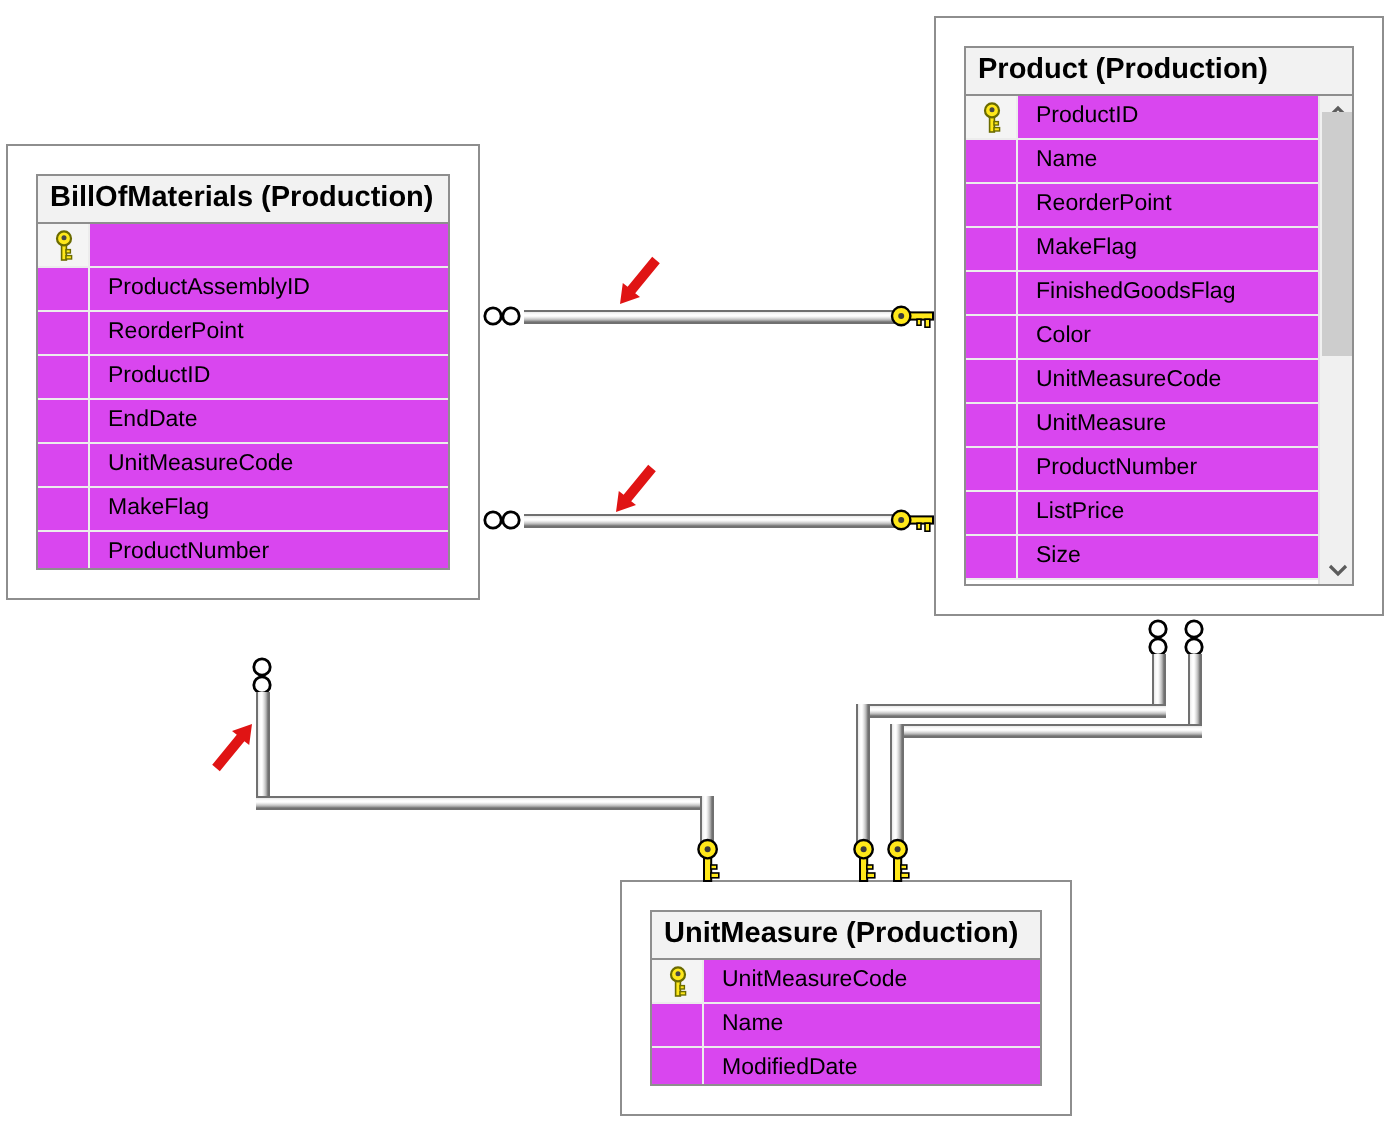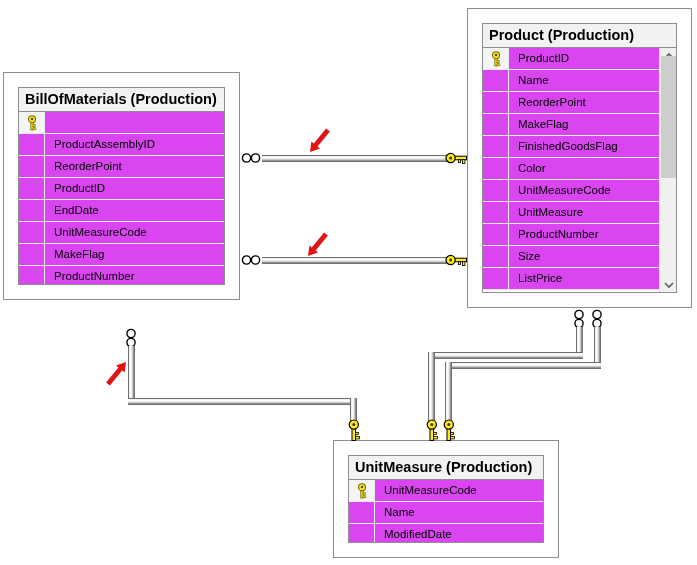--- a/index.html
+++ b/index.html
@@ -30,21 +30,21 @@
   .scrollable .drow { margin-right:17px; }
   .icon-cell {
     width:26px; flex:0 0 26px; border-right:1px solid #ececec;
     display:flex; align-items:center; justify-content:center; box-sizing:border-box;
   }
   .drow.pk .icon-cell { background:#f4f4f4; }
   .row-label { padding-left:9px; font-size:11.5px; line-height:21px; white-space:nowrap; }
 
   #table-bom         { left:3px;   top:72px;  width:237px; height:228px; }
   #table-product     { left:467px; top:8px;   width:225px; height:300px; }
-  #table-unitmeasure { left:333px; top:440px; width:226px; height:118px; }
+  #table-unitmeasure { left:310px; top:440px; width:226px; height:118px; }
 
   
   .scrollbar {
     position:absolute; top:0; right:0; bottom:0; width:17px;
     background:#f0f0f0; border-left:1px solid #e3e3e3; box-sizing:border-box;
   }
   .sb-btn { position:absolute; left:0; width:17px; height:15px;
     display:flex; align-items:center; justify-content:center; }
   .sb-up { top:0; } .sb-down { bottom:0; }
   .sb-thumb { position:absolute; left:1px; width:15px; top:8px; height:122px; background:#cdcdcd; }
@@ -313,33 +313,33 @@
         <div class="drow">
     <span class="icon-cell">
             <svg width="10" height="16" viewBox="0 0 10 16" style="visibility: hidden;">
       <rect x="3.8" y="7" width="2.4" height="8" fill="#ffe81a" stroke="#6b6b00" stroke-width="0.8"></rect>
       <rect x="6" y="9.8" width="2.2" height="1.7" fill="#ffe81a" stroke="#6b6b00" stroke-width="0.7"></rect>
       <rect x="6" y="12.8" width="2.8" height="1.7" fill="#ffe81a" stroke="#6b6b00" stroke-width="0.7"></rect>
       <circle cx="5" cy="4.2" r="3.5" fill="#ffe81a" stroke="#6b6b00" stroke-width="1.1"></circle>
       <circle cx="5" cy="3.9" r="1.25" fill="#474747"></circle>
     </svg>
           </span>
+    <span class="row-label">ListPrice</span>
+  </div>
+        <div class="drow">
+    <span class="icon-cell">
+            <svg width="10" height="16" viewBox="0 0 10 16" style="visibility: hidden;">
+      <rect x="3.8" y="7" width="2.4" height="8" fill="#ffe81a" stroke="#6b6b00" stroke-width="0.8"></rect>
+      <rect x="6" y="9.8" width="2.2" height="1.7" fill="#ffe81a" stroke="#6b6b00" stroke-width="0.7"></rect>
+      <rect x="6" y="12.8" width="2.8" height="1.7" fill="#ffe81a" stroke="#6b6b00" stroke-width="0.7"></rect>
+      <circle cx="5" cy="4.2" r="3.5" fill="#ffe81a" stroke="#6b6b00" stroke-width="1.1"></circle>
+      <circle cx="5" cy="3.9" r="1.25" fill="#474747"></circle>
+    </svg>
+          </span>
     <span class="row-label">Size</span>
-  </div>
-        <div class="drow">
-    <span class="icon-cell">
-            <svg width="10" height="16" viewBox="0 0 10 16" style="visibility: hidden;">
-      <rect x="3.8" y="7" width="2.4" height="8" fill="#ffe81a" stroke="#6b6b00" stroke-width="0.8"></rect>
-      <rect x="6" y="9.8" width="2.2" height="1.7" fill="#ffe81a" stroke="#6b6b00" stroke-width="0.7"></rect>
-      <rect x="6" y="12.8" width="2.8" height="1.7" fill="#ffe81a" stroke="#6b6b00" stroke-width="0.7"></rect>
-      <circle cx="5" cy="4.2" r="3.5" fill="#ffe81a" stroke="#6b6b00" stroke-width="1.1"></circle>
-      <circle cx="5" cy="3.9" r="1.25" fill="#474747"></circle>
-    </svg>
-          </span>
-    <span class="row-label">ListPrice</span>
   </div>
       </div>
   </div>
 </div>
 
 <div class="dtable" id="table-unitmeasure">
   <div class="dtable-inner">
     <div class="dtable-header">UnitMeasure (Production)</div>
     <div class="dtable-body">
         <div class="drow pk">

